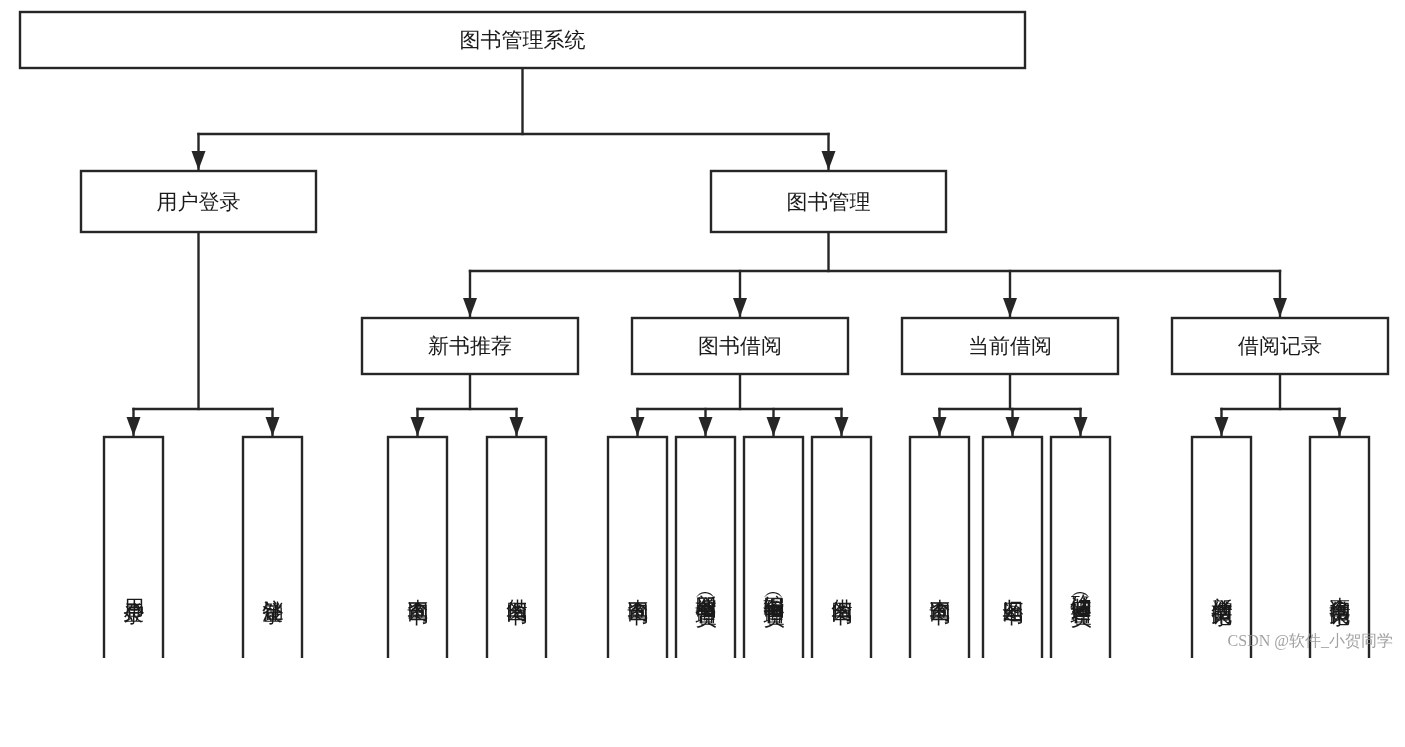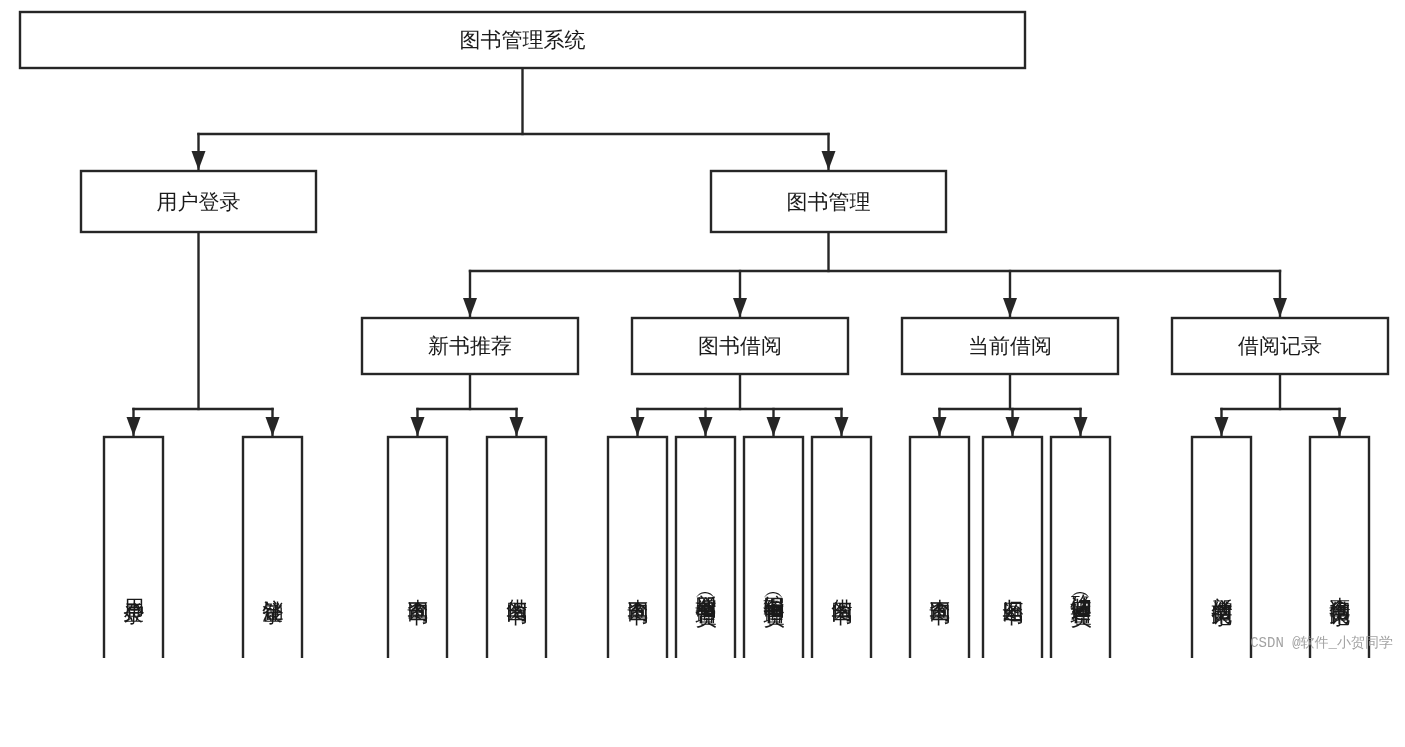--- a/index.html
+++ b/index.html
@@ -62,22 +62,22 @@
     line-height: 1.38;
     color: #1a1a1a;
     letter-spacing: 2px;
     white-space: nowrap;
     text-align: center;
   }
   #watermark {
     position: absolute;
     right: 12px;
     bottom: 6px;
-    font-family: Liberation Mono, monospace;
-    font-size: 14px;
+    font-family: Liberation Serif, serif;
+    font-size: 16px;
     color: #9a9a9a;
     white-space: nowrap;
     opacity: 0.92;
   }
 </style>
 </head>
 <body>
 
 <div id="diagram-root">
 

